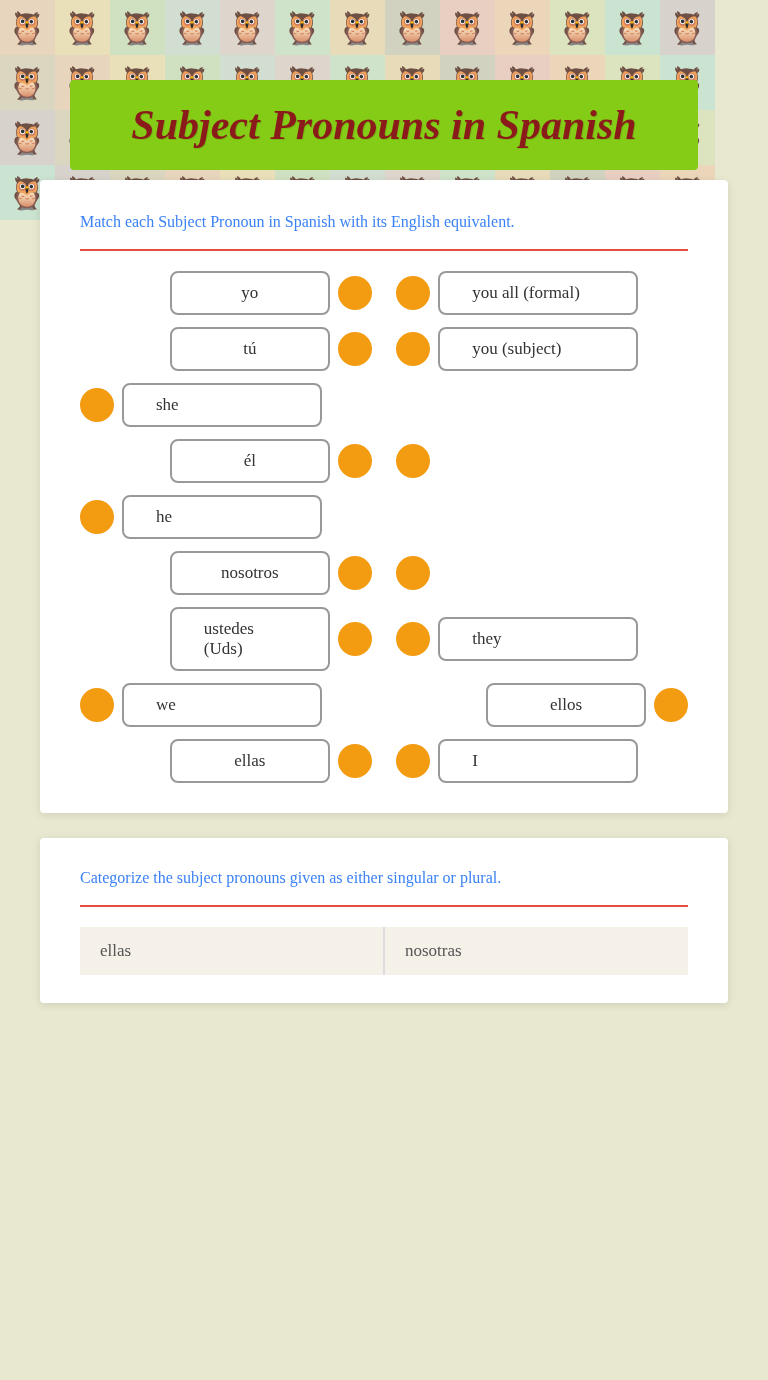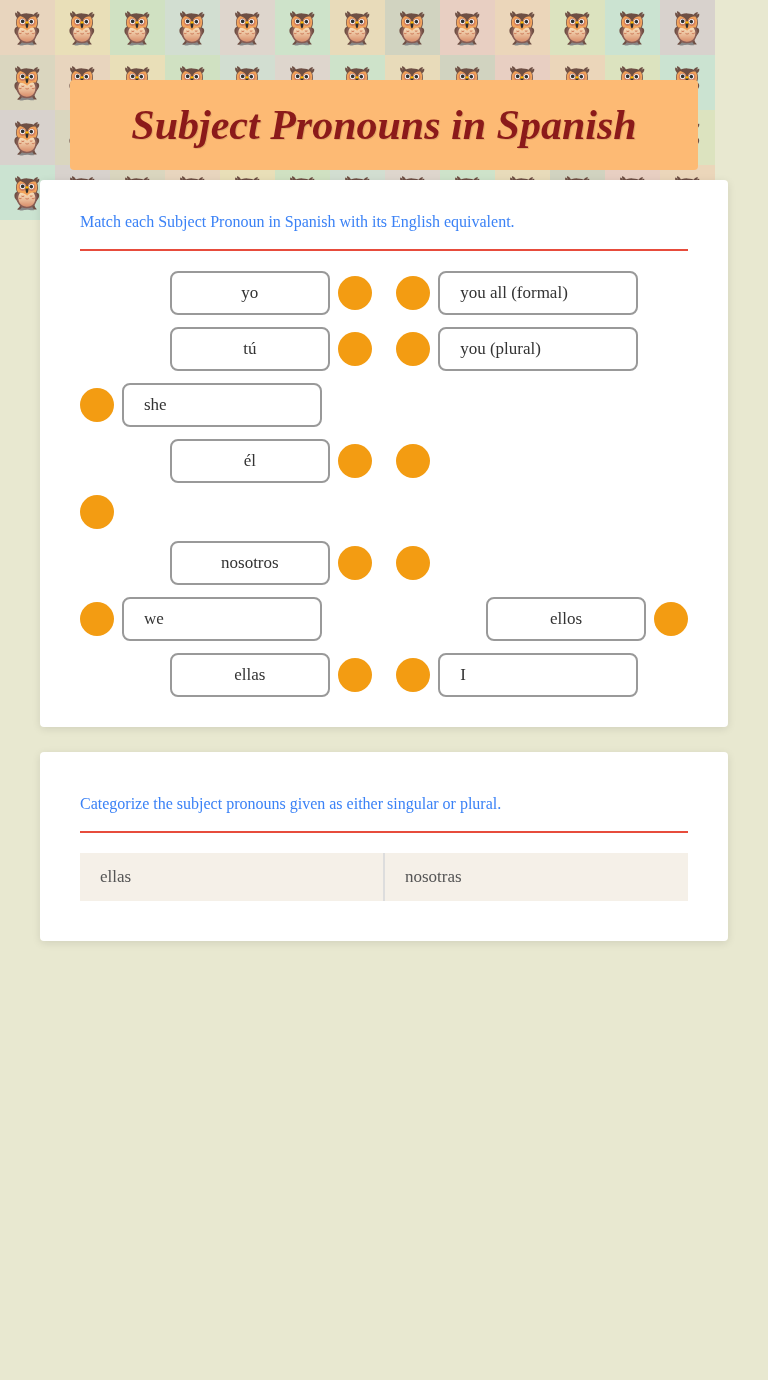--- a/index.html
+++ b/index.html
@@ -29,21 +29,21 @@
       display: flex;
       align-items: center;
       justify-content: center;
       font-size: 32px;
     }
 
     
     .title-banner {
       position: relative;
       z-index: 2;
-      background-color: #fdba74;
+      background-color: #84cc16;
       margin: 80px 70px 0 70px;
       padding: 20px 30px;
       text-align: center;
       border-radius: 4px;
     }
 
     .title-banner h1 {
       font-family: 'Georgia', serif;
       font-style: italic;
       font-weight: bold;
@@ -102,21 +102,21 @@
       justify-content: flex-end;
     }
 
     .match-item.right {
       justify-content: flex-start;
     }
 
     .word-box {
       border: 2px solid #999;
       border-radius: 8px;
-      padding: 10px 20px;
+      padding: 10px 32px;
       font-family: 'Georgia', serif;
       font-size: 17px;
       color: #333;
       display: flex;
       align-items: center;
       background: white;
     }
 
     .word-box.left-box {
       width: 160px;
@@ -137,21 +137,21 @@
       background-color: #f39c12;
       flex-shrink: 0;
     }
 
     
     .section2 {
       position: relative;
       z-index: 2;
       background: white;
       margin: 25px 40px 20px 40px;
-      padding: 40px 40px;
+      padding: 28px 40px;
       border-radius: 4px;
       box-shadow: 0 2px 8px rgba(0,0,0,0.1);
     }
 
     .categorize-table {
       width: 100%;
       border-collapse: collapse;
       margin-top: 15px;
     }
 
@@ -246,50 +246,61 @@
         <div class="word-box right-box">you all (formal)</div>
       </div>
     </div>
       <div class="match-row">
       <div class="match-item left">
         <div class="word-box left-box">tú</div>
         <div class="connector-dot"></div>
       </div>
       <div class="match-item right">
         <div class="connector-dot"></div>
-        <div class="word-box right-box">you (plural)</div>
+        <div class="word-box right-box">you (subject)</div>
       </div>
     </div>
       <div class="match-row">
       <div class="match-item right">
         <div class="connector-dot"></div>
         <div class="word-box right-box">she</div>
       </div>
     </div>
       <div class="match-row">
       <div class="match-item left">
         <div class="word-box left-box">él</div>
         <div class="connector-dot"></div>
       </div>
       <div class="match-item right">
         <div class="connector-dot"></div>
       </div>
     </div>
       <div class="match-row">
       <div class="match-item right">
         <div class="connector-dot"></div>
+        <div class="word-box right-box">he</div>
       </div>
     </div>
       <div class="match-row">
       <div class="match-item left">
         <div class="word-box left-box">nosotros</div>
         <div class="connector-dot"></div>
       </div>
       <div class="match-item right">
         <div class="connector-dot"></div>
+      </div>
+    </div>
+      <div class="match-row">
+      <div class="match-item left">
+        <div class="word-box left-box">ustedes (Uds)</div>
+        <div class="connector-dot"></div>
+      </div>
+      <div class="match-item right">
+        <div class="connector-dot"></div>
+        <div class="word-box right-box">they</div>
       </div>
     </div>
       <div class="match-row">
       <div class="match-item right">
         <div class="connector-dot"></div>
         <div class="word-box right-box">we</div>
       </div>
       <div class="match-item left">
         <div class="word-box left-box">ellos</div>
         <div class="connector-dot"></div>

